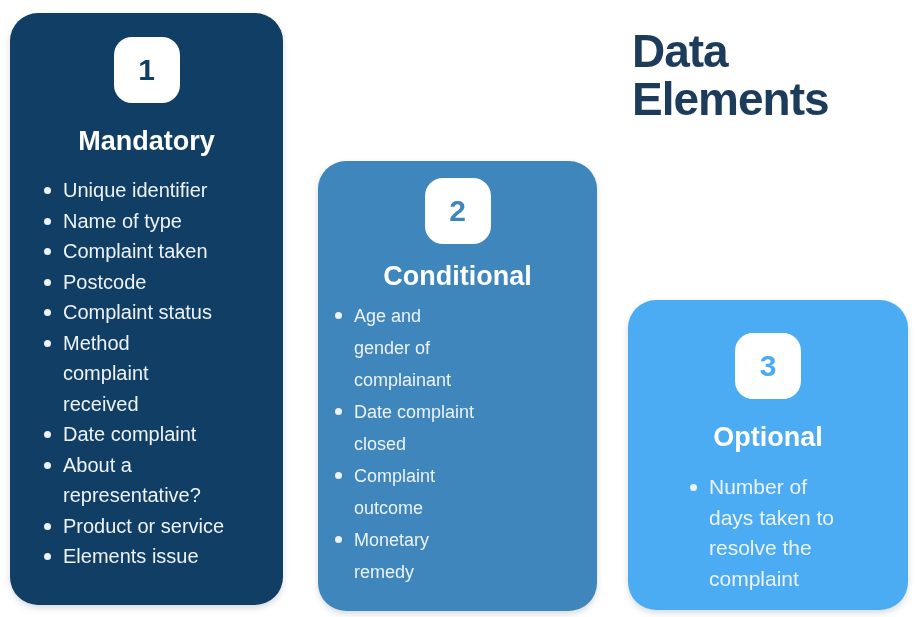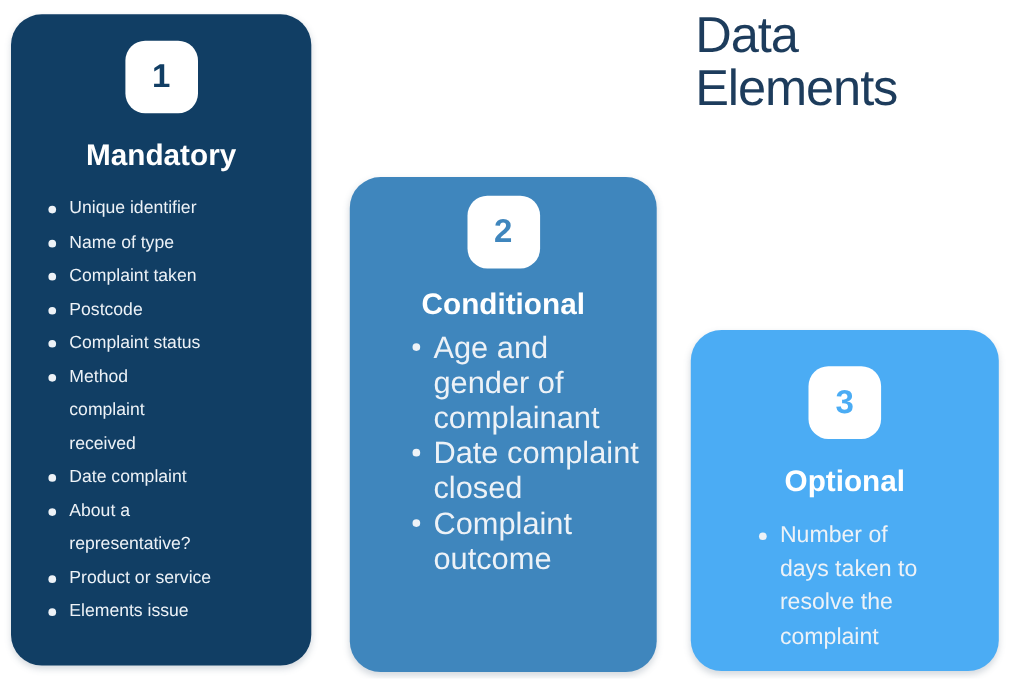--- a/index.html
+++ b/index.html
@@ -11,24 +11,24 @@
     width: 918px;
     height: 617px;
     background: #ffffff;
     overflow: hidden;
   }
 
   
   .page-title {
     position: absolute;
     left: 632px;
-    top: 8px;
+    top: 28px;
     width: 272px;
     font-size: 46px;
-    font-weight: 400;
+    font-weight: 700;
     line-height: 1.04;
     letter-spacing: -1px;
     color: #1d3c5c;
   }
 
   
   .card {
     position: absolute;
     display: flex;
     flex-direction: column;
@@ -95,22 +95,22 @@
   .card li::before {
     content: "";
     position: absolute;
     left: -19px;
     top: 12px;
     width: 7px;
     height: 7px;
     border-radius: 50%;
     background: currentColor;
   }
-  .card1 ul { margin-top: 18px; padding-left: 53px; padding-right: 8px;  font-size: 16px; }
-  .card2 ul { margin-top: 8px;  padding-left: 76px; padding-right: 10px; font-size: 28px; line-height: 32px; }
+  .card1 ul { margin-top: 18px; padding-left: 53px; padding-right: 8px;  font-size: 20px; }
+  .card2 ul { margin-top: 8px;  padding-left: 36px; padding-right: 10px; font-size: 18px; line-height: 32px; }
   .card2 li { line-height: 32px; }
   .card3 ul { margin-top: 19px; padding-left: 81px; font-size: 21px; }
 </style>
 </head>
 <body>
 
 <div class="canvas">
 
   <h1 class="page-title">Data Elements</h1>
 
@@ -142,20 +142,22 @@
     </div>
     <h2 class="card-heading">Conditional</h2>
     <ul>
       <li>Age and
 gender of
 complainant</li>
       <li>Date complaint
 closed</li>
       <li>Complaint
 outcome</li>
+      <li>Monetary
+remedy</li>
     </ul>
   </section>
 
   <section class="card card3">
     <div class="badge">
       <span>3</span>
     </div>
     <h2 class="card-heading">Optional</h2>
     <ul>
       <li>Number of

